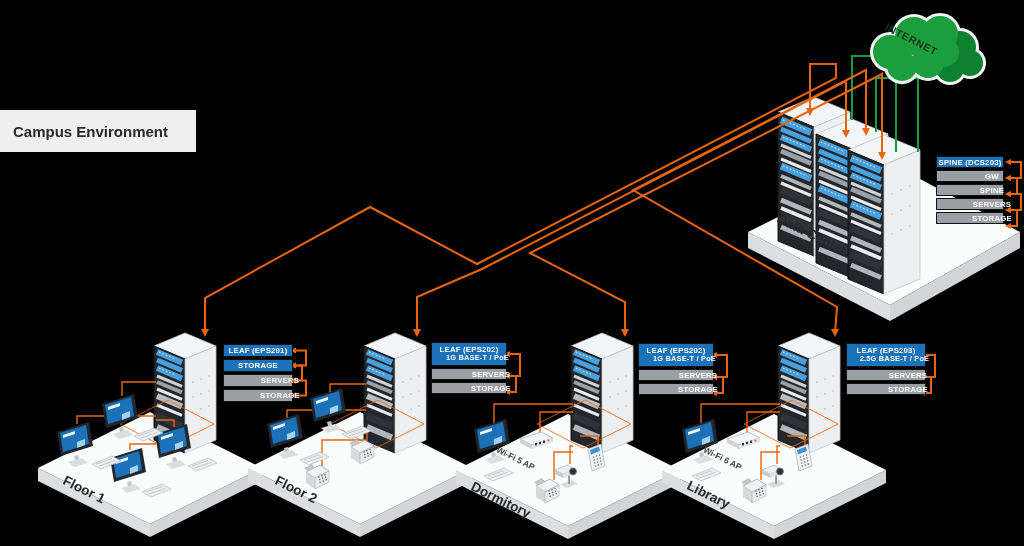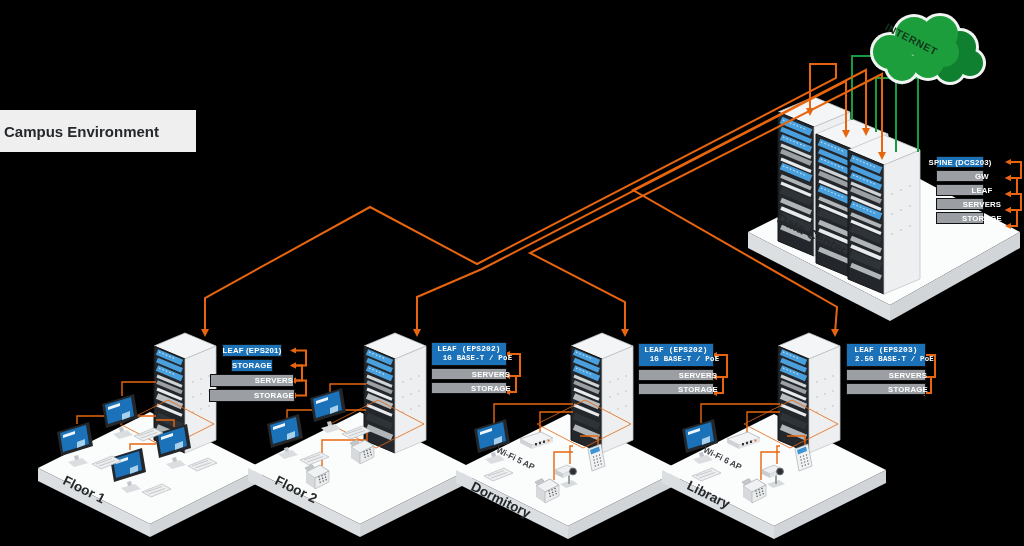--- a/index.html
+++ b/index.html
@@ -5,30 +5,30 @@
   :root{
     --orange:#E8650F; --green:#169B3F; --blue:#1B72B8; --gray:#9B9FA4;
   }
   html,body{margin:0;padding:0;background:#000;}
   .canvas{position:relative;width:1024px;height:546px;background:#000;overflow:hidden;
           font-family:"Liberation Sans",sans-serif;}
   .art{position:absolute;left:0;top:0;z-index:1;}
   .overlay{position:absolute;left:0;top:0;width:1024px;height:546px;z-index:2;pointer-events:none;}
 
   .titlebox{position:absolute;left:0;top:110px;width:196px;height:42px;background:#EFEFEF;
-            display:flex;align-items:center;padding-left:4px;box-sizing:border-box;}
+            display:flex;align-items:center;padding-left:13px;box-sizing:border-box;}
   .titlebox span{font-size:15px;font-weight:bold;color:#26292C;}
 
   .stack{position:absolute;display:flex;flex-direction:column;gap:2px;}
   .row{height:13px;display:flex;flex-direction:column;align-items:center;justify-content:center;
        color:#fff;font-size:7.8px;font-weight:bold;letter-spacing:.2px;
        border:1px solid #101214;box-sizing:border-box;white-space:nowrap;}
   .row.blue{background:var(--blue);}
   .row.gray{background:var(--gray);padding-left:44px;}
-  .row.tall{height:24px;line-height:1.2;font-family:Liberation Mono, monospace;}
+  .row.tall{height:24px;line-height:1.2;}
   .row.tall .l2{font-size:7.4px;margin-left:17px;}
 
   .pname{position:absolute;font-weight:bold;color:#26292C;font-size:13.5px;white-space:nowrap;
          transform:rotate(26.5deg);transform-origin:0 50%;}
   .aplbl{position:absolute;font-weight:bold;color:#3F4347;font-size:8.5px;white-space:nowrap;
          transform:rotate(26.5deg);transform-origin:0 50%;}
   .inet{position:absolute;left:886px;top:20px;font-weight:bold;color:#12351C;font-size:10.5px;
         letter-spacing:.6px;white-space:nowrap;transform:rotate(27deg);transform-origin:0 50%;}
 
   .lnO{stroke:var(--orange);stroke-width:2;fill:none;}
@@ -374,29 +374,29 @@
 
   <div class="pname" style="left:778px;top:210px;">Data Center</div>
   <div class="pname" style="left:64px;top:472px;">Floor 1</div>
   <div class="pname" style="left:276px;top:472px;">Floor 2</div>
   <div class="pname" style="left:472px;top:478px;">Dormitory</div>
   <div class="pname" style="left:688px;top:477px;">Library</div>
 
   <div class="aplbl" style="left:497px;top:444px;">Wi-Fi 5 AP</div>
   <div class="aplbl" style="left:704px;top:444px;">Wi-Fi 6 AP</div>
 
-  <div class="stack" style="left:936px;top:156px;width:48px;">
+  <div class="stack" style="left:936px;top:156px;width:68px;">
     <div class="row blue" style="height:12px;">SPINE (DCS203)</div>
     <div class="row gray" style="height:12px;">GW</div>
-    <div class="row gray" style="height:12px;">LEAF</div>
+    <div class="row gray" style="height:12px;">SPINE</div>
     <div class="row gray" style="height:12px;">SERVERS</div>
     <div class="row gray" style="height:12px;">STORAGE</div>
   </div>
 
-  <div class="stack" style="left:223px;top:344px;width:58px;align-items:center;">
+  <div class="stack" style="left:223px;top:344px;width:70px;">
     <div class="row blue">LEAF (EPS201)</div>
     <div class="row blue">STORAGE</div>
     <div class="row gray">SERVERS</div>
     <div class="row gray">STORAGE</div>
   </div>
 
   <div class="stack" style="left:431px;top:342px;width:76px;">
     <div class="row blue tall">
       <span>LEAF (EPS202)</span>
       <span class="l2">1G BASE-T / PoE</span>

